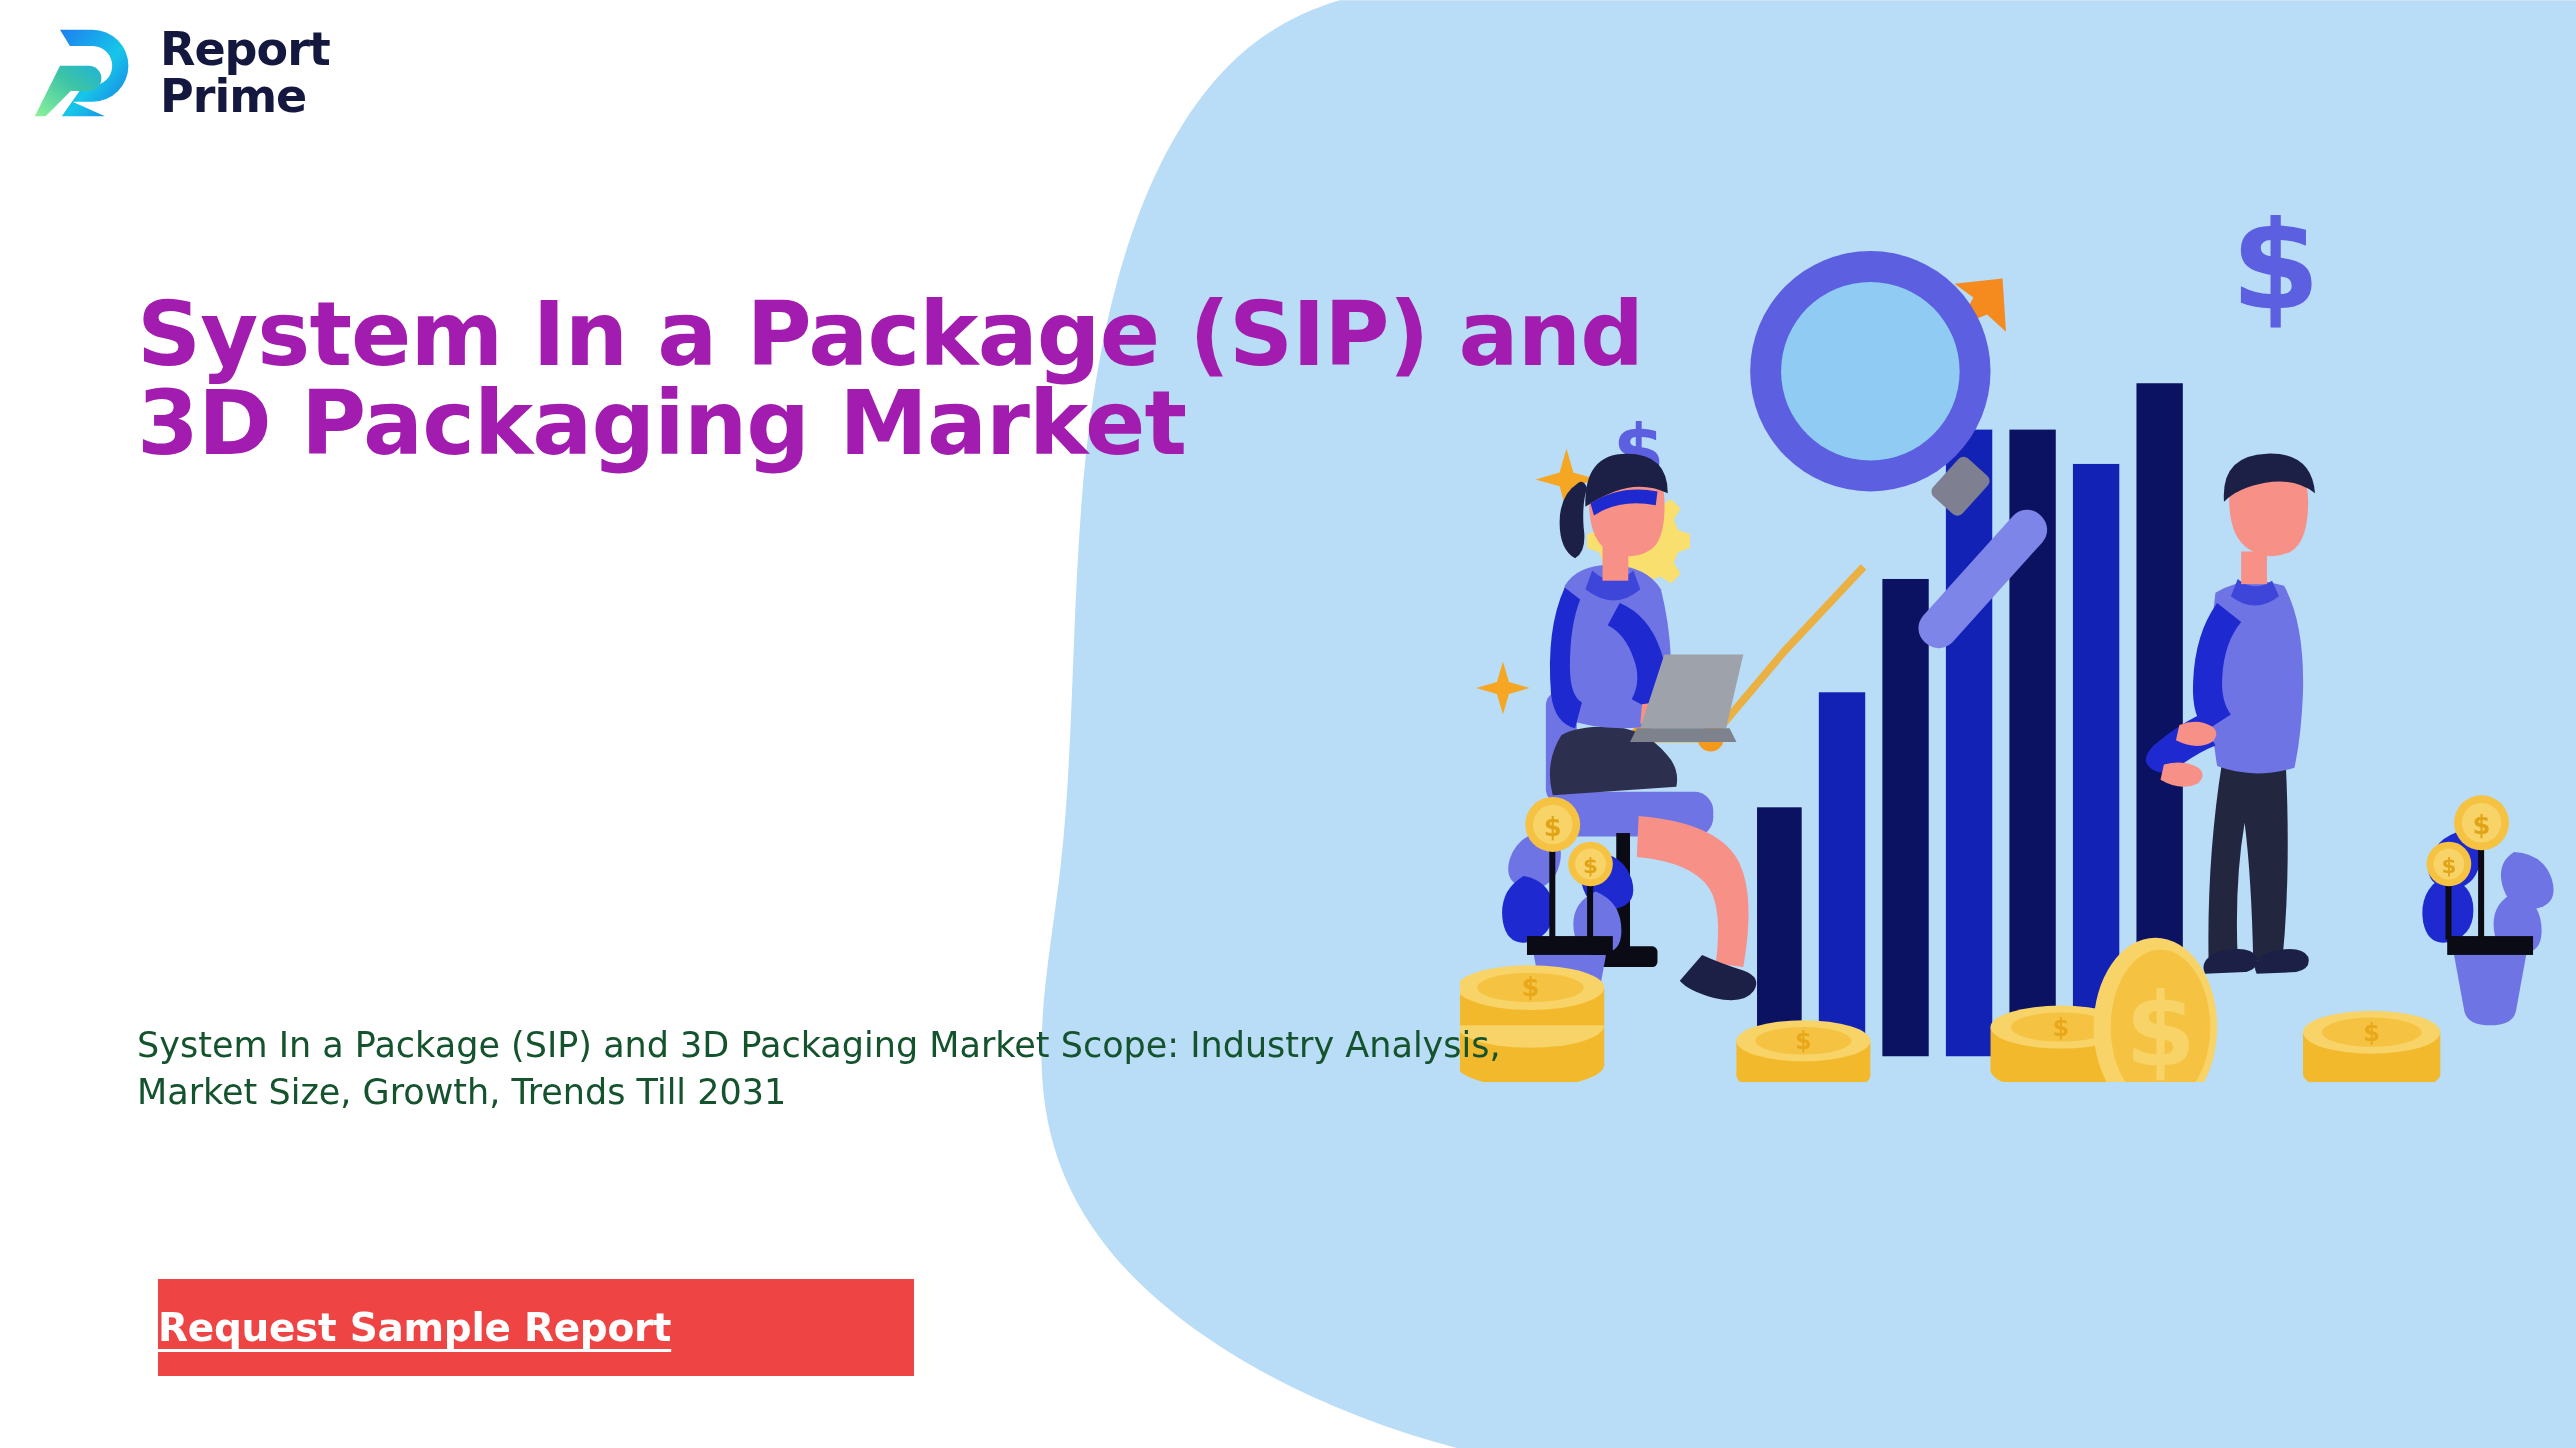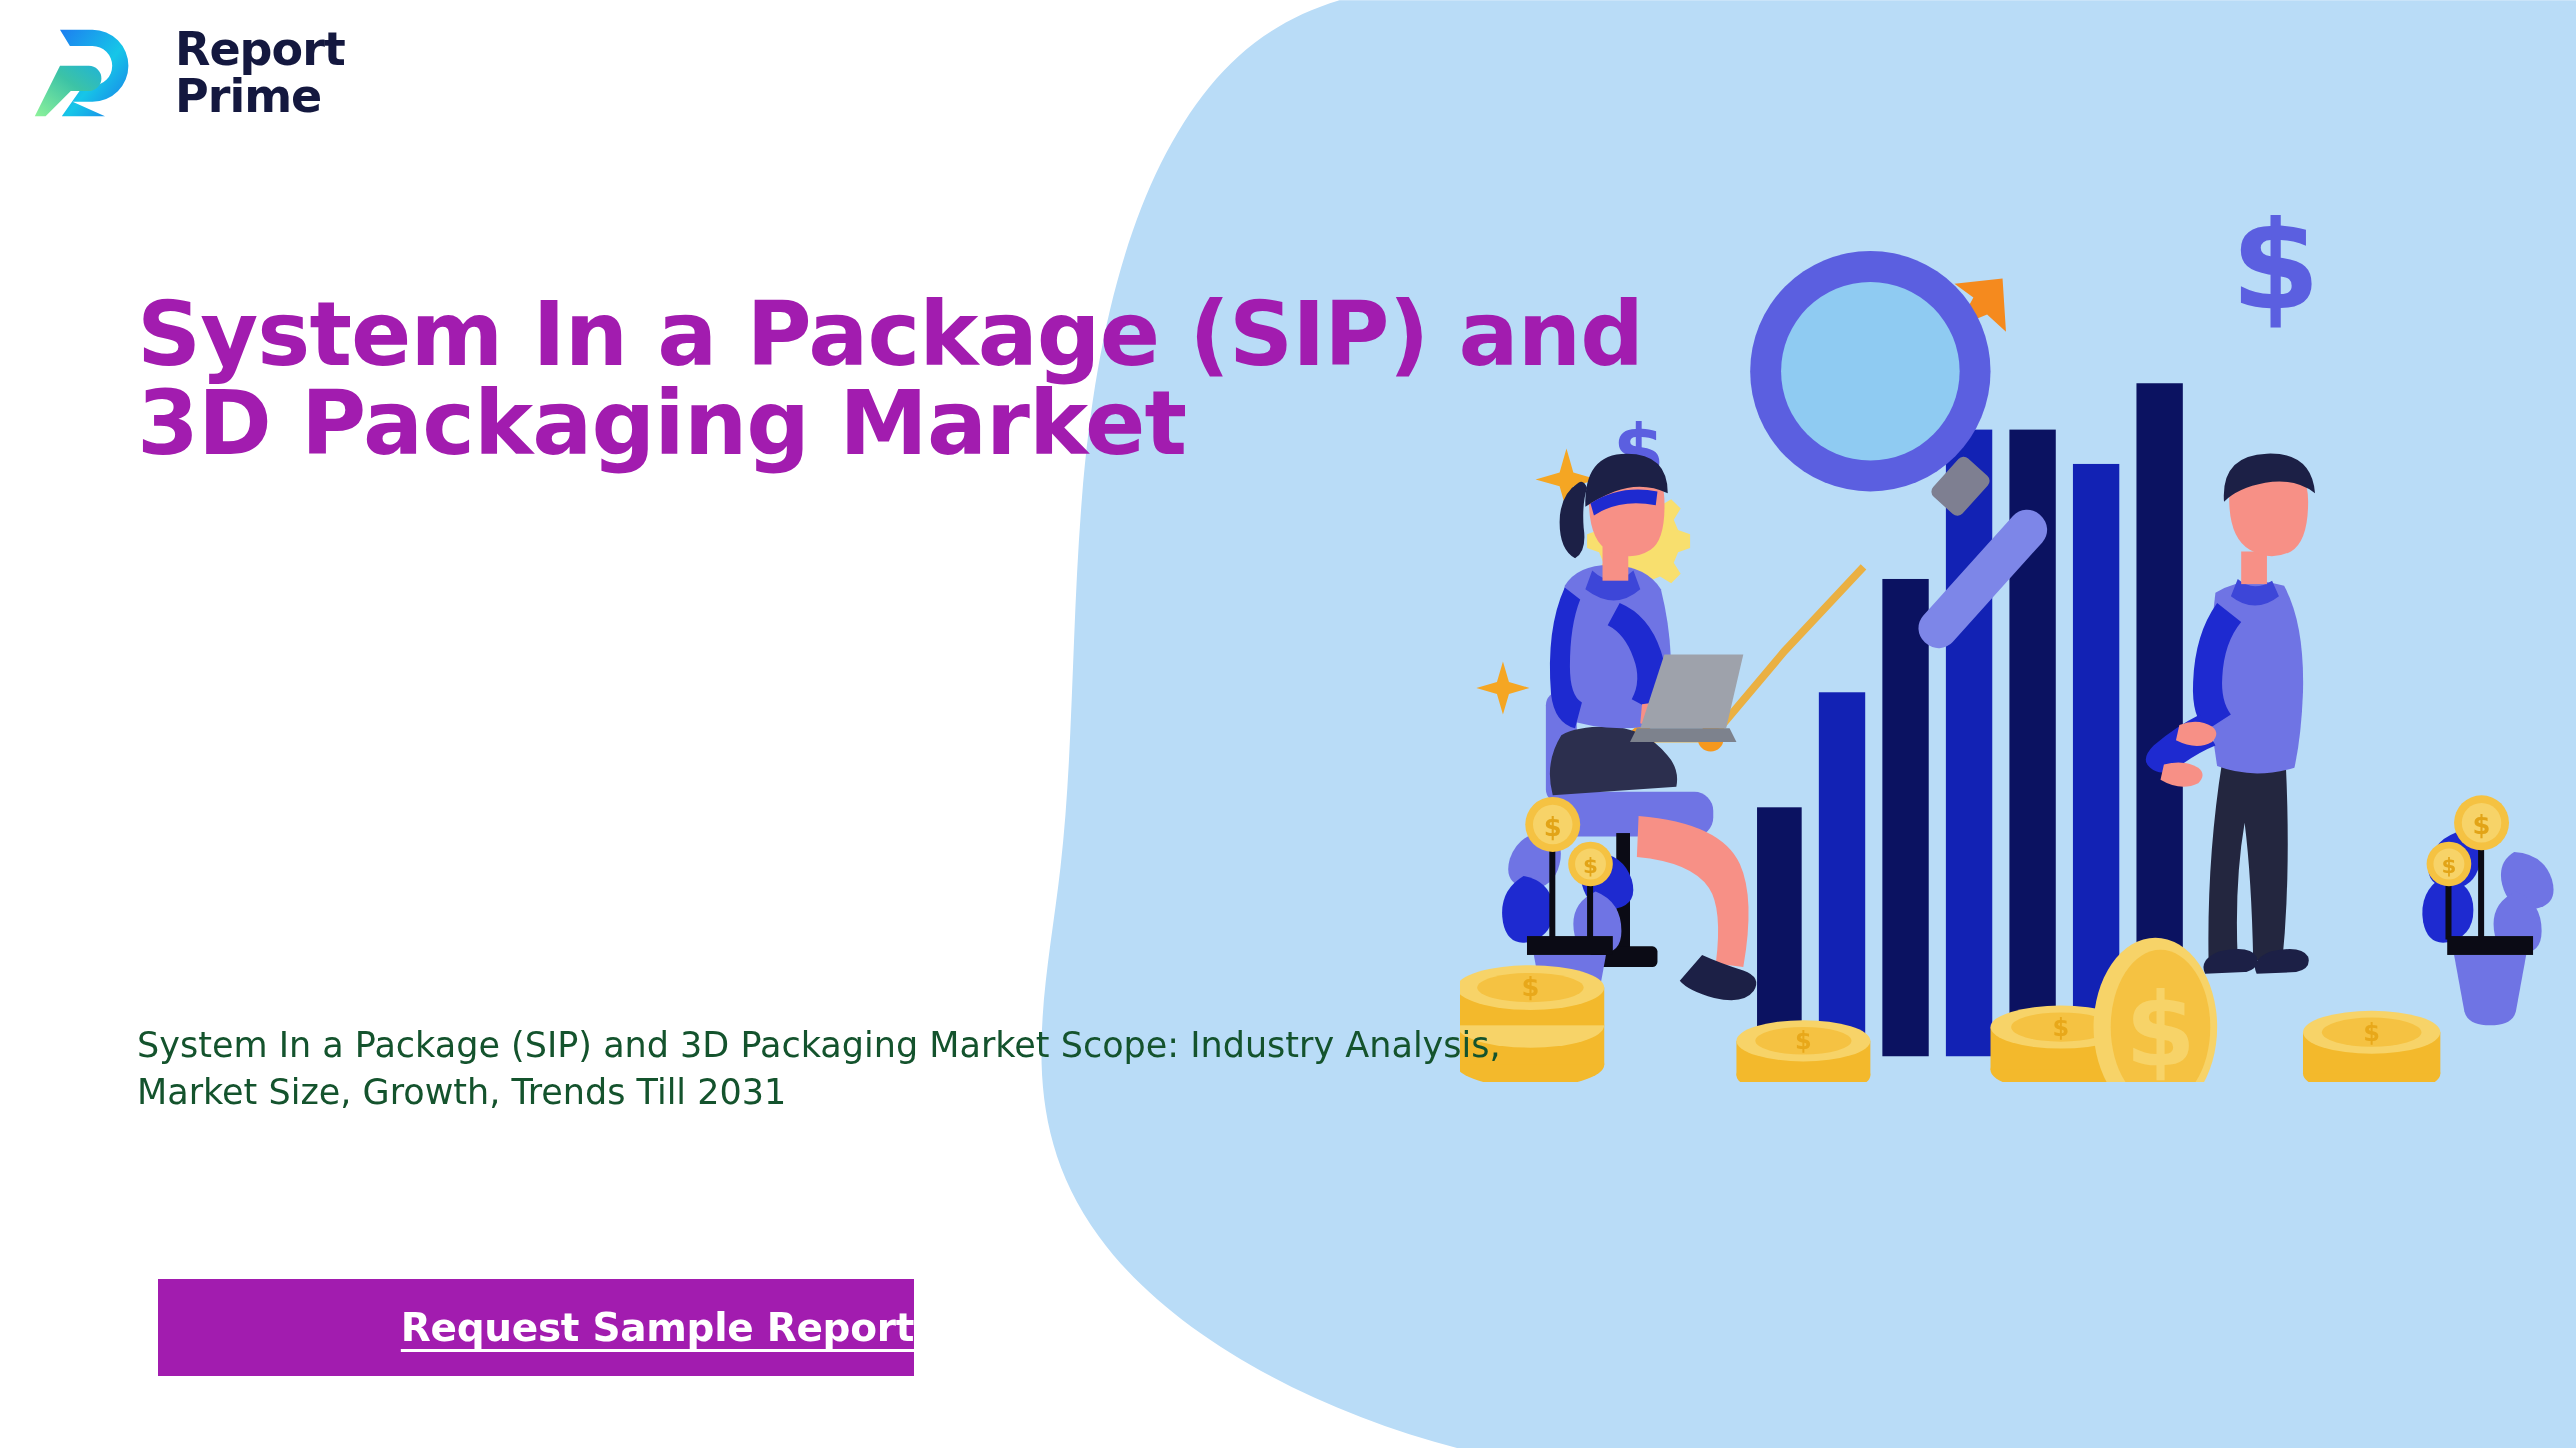--- a/index.html
+++ b/index.html
@@ -10,21 +10,21 @@
     overflow:hidden;
     position:relative;
   }
   #stage { position:relative; width:2576px; height:1449px; background:#fff; overflow:hidden; }
 
   
   .blob-wrap { position:absolute; inset:0; z-index:0; }
   .blob-wrap svg { display:block; width:2576px; height:1449px; }
 
   
-  .logo { position:absolute; left:33px; top:19px; display:flex; align-items:center; gap:34px; z-index:6; }
+  .logo { position:absolute; left:33px; top:19px; display:flex; align-items:center; gap:19px; z-index:6; }
   .logo-mark { width:108px; height:108px; flex:none; }
   .logo-text { display:flex; flex-direction:column; line-height:1.02; }
   .logo-text span {
     font-family:"DejaVu Sans", sans-serif;
     font-weight:bold;
     font-size:46px;
     letter-spacing:-1px;
     color:#14183f;
   }
 
@@ -46,23 +46,23 @@
     font-weight:normal;
     font-size:35px;
     line-height:1.33;
     color:#14532d;
   }
 
   
   .cta {
     position:absolute; left:158px; top:1279px; z-index:7;
     width:756px; height:97px;
-    background:#a21caf;
+    background:#ef4444;
     border:none;
-    display:flex; align-items:center; justify-content:flex-end;
+    display:flex; align-items:center; justify-content:flex-start;
     cursor:pointer;
   }
   .cta-label {
     font-family:"DejaVu Sans", sans-serif;
     font-weight:bold;
     font-size:39px;
     color:#ffffff;
     text-decoration:underline;
     text-underline-offset:7.7px;
     text-decoration-thickness:3.4px;

